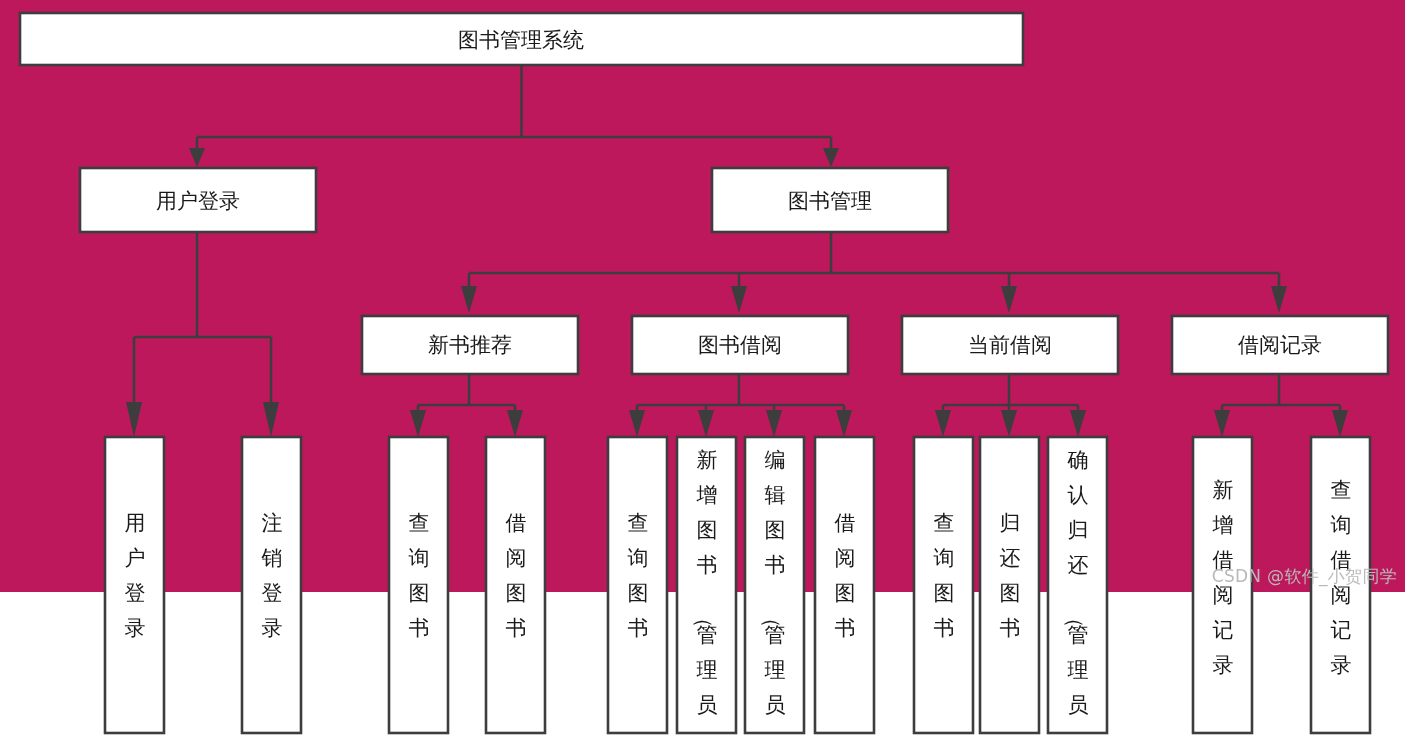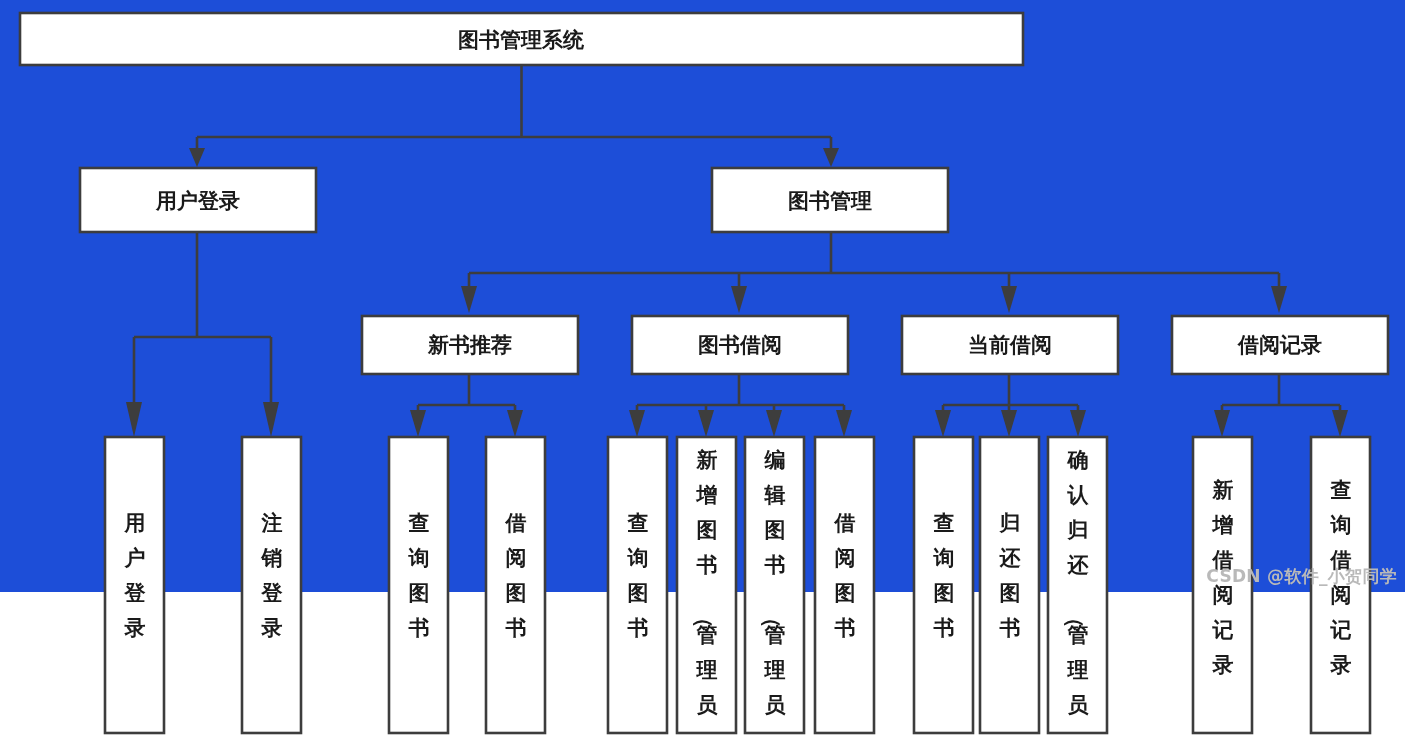--- a/index.html
+++ b/index.html
@@ -10,22 +10,21 @@
   body {
     width: 1405px;
     height: 747px;
     font-family: "DejaVu Sans", "Liberation Sans", sans-serif;
     overflow: hidden;
   }
   #diagram-root {
     position: relative;
     width: 1405px;
     height: 592px;
-    background: #1d4ed8;
-    font-weight: bold;
+    background: #be185d;
   }
   svg#tree-svg {
     position: absolute;
     left: 0;
     top: 0;
     width: 1405px;
     height: 747px;
     display: block;
   }
   .node-box {

